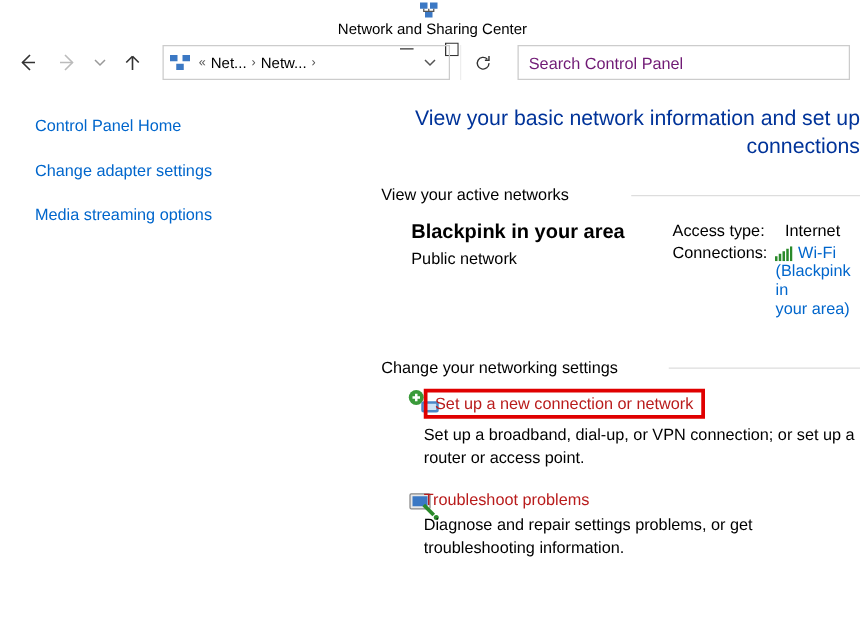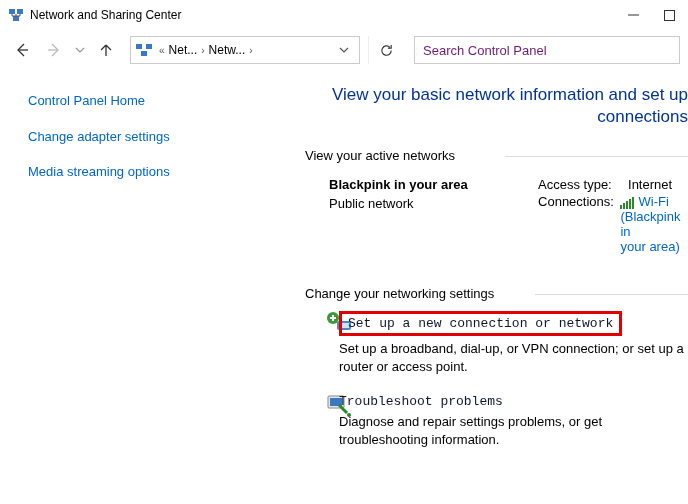--- a/index.html
+++ b/index.html
@@ -11,20 +11,21 @@
     width: 688px;
     height: 504px;
     overflow: hidden;
     background: #fff;
   }
   .titlebar {
     display: flex;
     align-items: center;
     height: 30px;
     padding: 0 4px 0 8px;
+    flex-direction: column;
   }
   .titlebar .title-icon { width: 16px; height: 16px; margin-right: 6px; }
   .titlebar .title-text { flex: 1; font-size: 12px; }
   .titlebar .win-controls { display: flex; gap: 18px; padding-right: 6px; }
   .win-btn { width: 18px; height: 18px; display: flex; align-items: center; justify-content: center; color: #333; }
   .toolbar {
     display: flex;
     align-items: center;
     height: 40px;
     padding: 0 8px;
@@ -105,32 +106,32 @@
   .section-label::after {
     content: "";
     position: absolute;
     left: 200px; right: 0;
     top: 50%;
     border-top: 1px solid #ddd;
   }
   .section-label.long::after { left: 230px; }
   .net-block { display: flex; margin: 14px 0 30px 0; }
   .net-left { padding-left: 24px; width: 250px; }
-  .net-name { font-weight: 600; font-size: 13px; margin-bottom: 4px;}
+  .net-name { font-weight: 600; font-size: 16px; margin-bottom: 4px;}
   .net-type { font-size: 13px; }
   .net-right { border-left: 0px solid #ddd; padding-left: 8px; }
   .net-row { display: flex; font-size: 13px; margin-bottom: 2px; }
   .net-row .k { width: 90px; }
   .net-row .v { }
   .net-row .link { color: #0066cc; }
   .wifi-icon { display:inline-block; vertical-align:middle; margin-right:4px; }
   .option-row { display: flex; margin: 10px 0 18px 0; }
   .option-icon { width: 34px; flex: 0 0 34px; padding-left: 20px; }
   .option-body {}
-  .option-body a.title-link { color: #0f172a; text-decoration: none; font-size: 13px; font-family: Liberation Mono, monospace; }
+  .option-body a.title-link { color: #b91c1c; text-decoration: none; font-size: 13px; }
   .option-body .desc { color: #000; font-size: 13px; margin-top: 4px; line-height: 1.35; }
   .red-box { border: 3px solid #e00000; padding: 1px 6px 2px 6px; display: inline-block; }
   svg { display: block; }
 </style>
 </head>
 <body>
 
 <div class="titlebar">
   <span class="title-icon">
     <svg width="16" height="16" viewBox="0 0 16 16">

